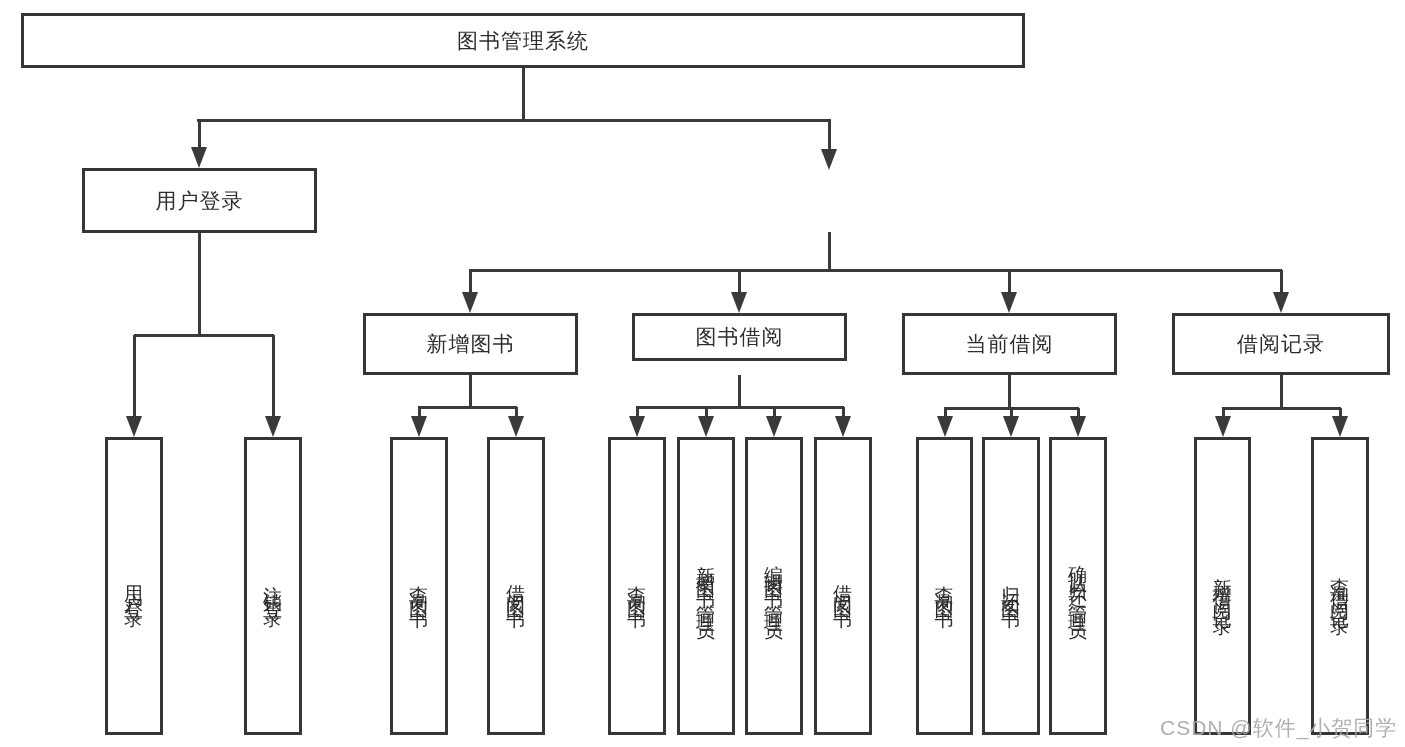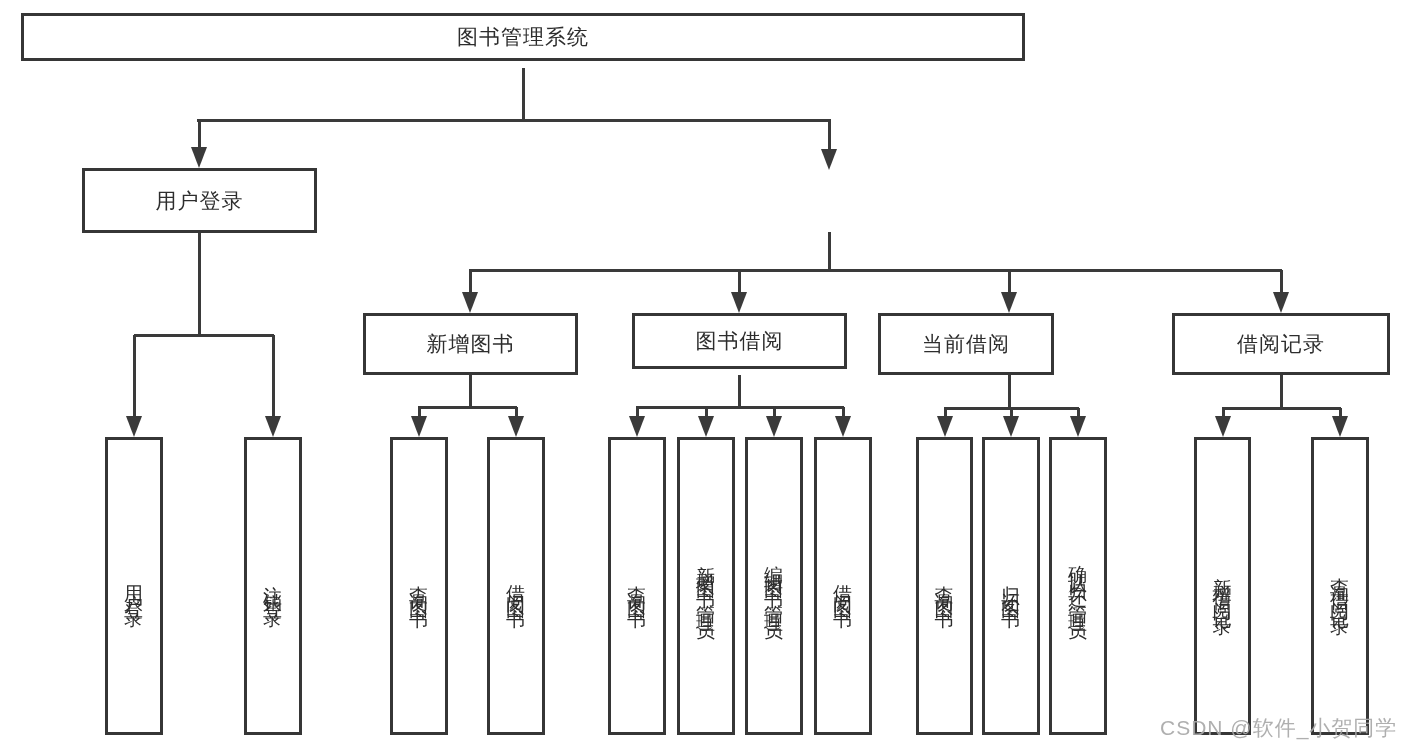--- a/index.html
+++ b/index.html
@@ -25,35 +25,35 @@
   .watermark{
     position:absolute;left:1160px;top:714px;font-size:21px;letter-spacing:1px;
     color:rgba(168,168,168,0.92);white-space:nowrap;
   }
 </style>
 </head>
 <body>
 
 <div class="canvas">
 
-  <div class="node hnode" style="left:21px;top:13px;width:1004px;height:48px">
+  <div class="node hnode" style="left:21px;top:13px;width:1004px;height:55px">
     <span>图书管理系统</span>
   </div>
 
   <div class="node hnode" style="left:82px;top:168px;width:235px;height:65px">
     <span>用户登录</span>
   </div>
 
   <div class="node hnode" style="left:363px;top:313px;width:215px;height:62px">
     <span>新增图书</span>
   </div>
-  <div class="node hnode" style="left:632px;top:313px;width:215px;height:56px">
+  <div class="node hnode" style="left:632px;top:313px;width:215px;height:48px">
     <span>图书借阅</span>
   </div>
-  <div class="node hnode" style="left:878px;top:313px;width:176px;height:62px">
+  <div class="node hnode" style="left:902px;top:313px;width:215px;height:62px">
     <span>当前借阅</span>
   </div>
   <div class="node hnode" style="left:1172px;top:313px;width:218px;height:62px">
     <span>借阅记录</span>
   </div>
 
   <div class="node vnode" style="left:105px;top:437px;width:58px;height:298px">
     <span>用户登录</span>
   </div>
   <div class="node vnode" style="left:244px;top:437px;width:58px;height:298px">

